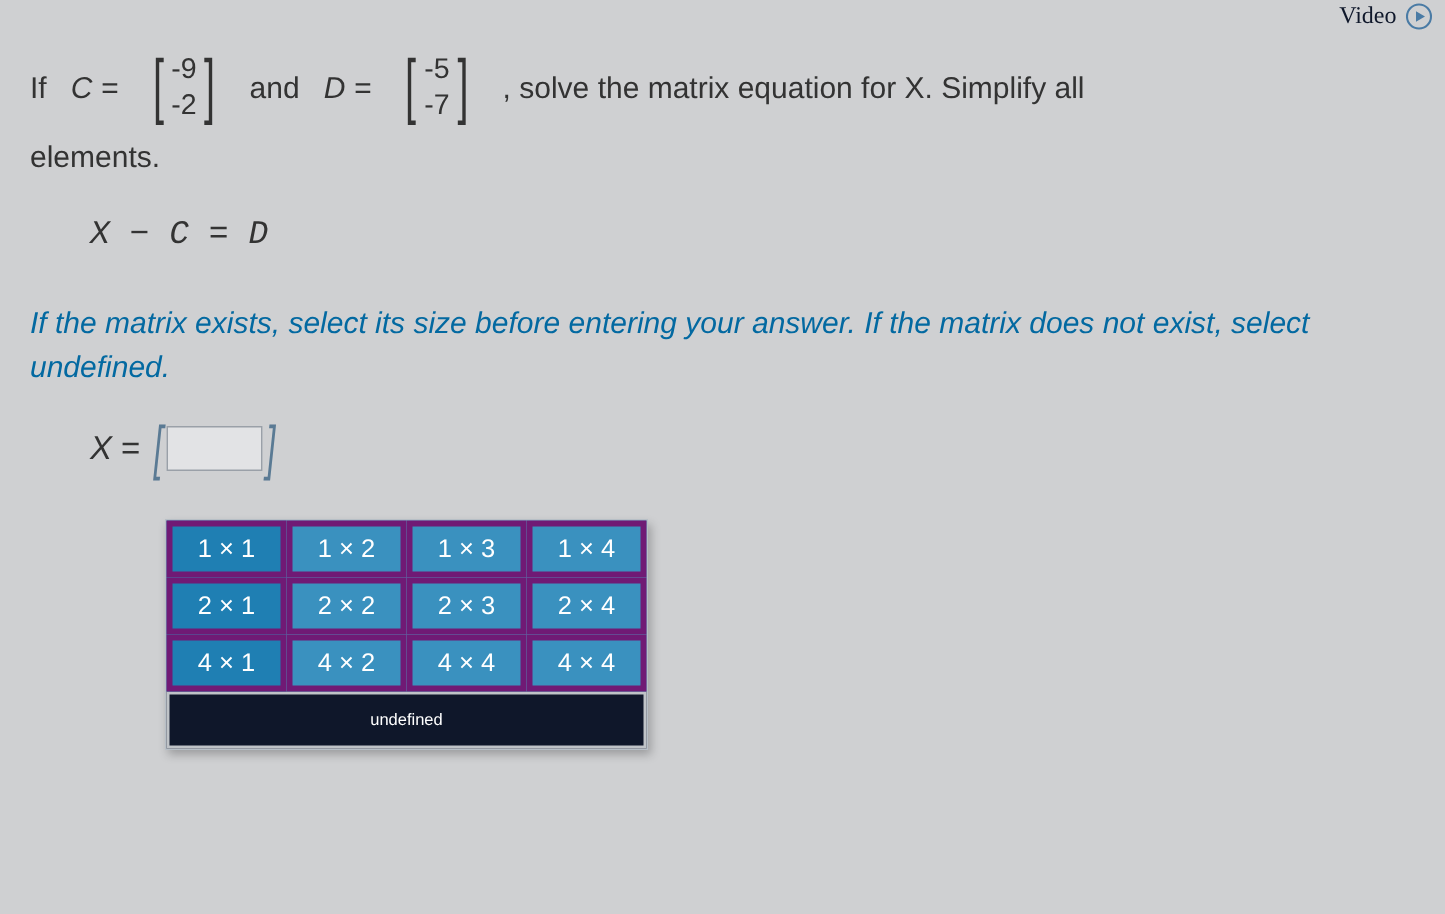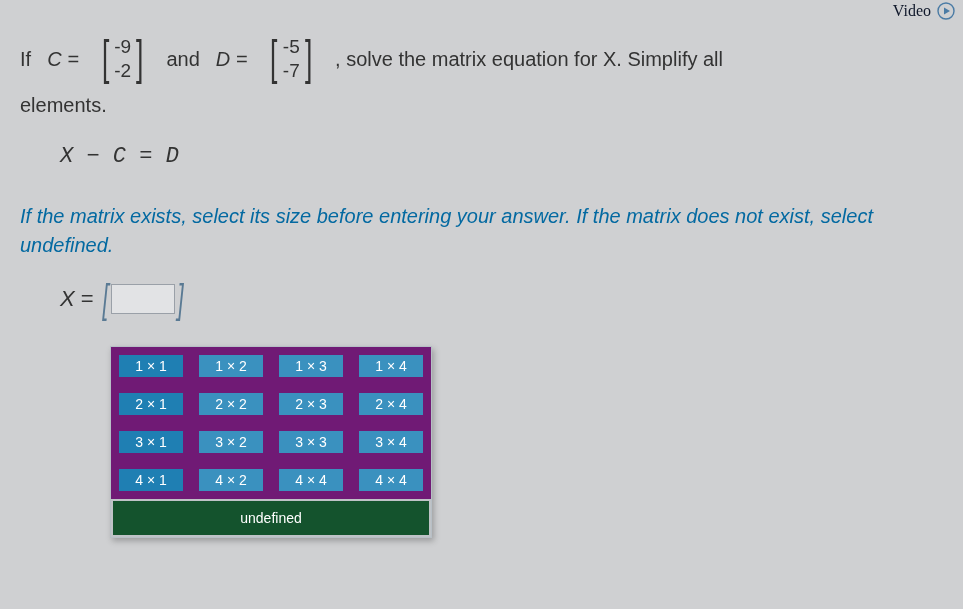--- a/index.html
+++ b/index.html
@@ -100,35 +100,35 @@
       display: flex;
     }
     .size-cell {
       width: 80px;
       height: 38px;
       display: flex;
       align-items: center;
       justify-content: center;
       background: #1f7fb3;
       color: #fff;
-      font-size: 14px;
-      border: 8px solid #701a75;
+      font-size: 17px;
+      border: 4px solid #701a75;
       cursor: pointer;
     }
     .size-cell.alt {
       background: #3a91bf;
     }
     .undefined-cell {
       height: 38px;
       display: flex;
       align-items: center;
       justify-content: center;
-      background: #14532d;
+      background: #0f172a;
       color: #fff;
-      font-size: 14px;
+      font-size: 11px;
       border: 2px solid #bfc3c7;
       cursor: pointer;
     }
   </style>
 </head>
 <body>
 
 
 
 <div class="video-link">
@@ -191,26 +191,20 @@
     <div class="size-cell alt">1 × 3</div>
     <div class="size-cell alt">1 × 4</div>
   </div>
   <div class="size-row">
     <div class="size-cell">2 × 1</div>
     <div class="size-cell alt">2 × 2</div>
     <div class="size-cell alt">2 × 3</div>
     <div class="size-cell alt">2 × 4</div>
   </div>
   <div class="size-row">
-    <div class="size-cell">3 × 1</div>
-    <div class="size-cell alt">3 × 2</div>
-    <div class="size-cell alt">3 × 3</div>
-    <div class="size-cell alt">3 × 4</div>
-  </div>
-  <div class="size-row">
     <div class="size-cell">4 × 1</div>
     <div class="size-cell alt">4 × 2</div>
     <div class="size-cell alt">4 × 4</div>
     <div class="size-cell alt">4 × 4</div>
   </div>
   <div class="undefined-cell">undefined</div>
 </div>
 
 
 

